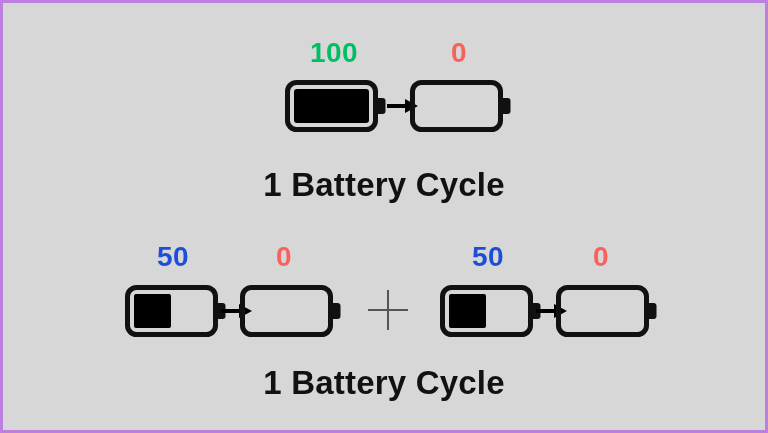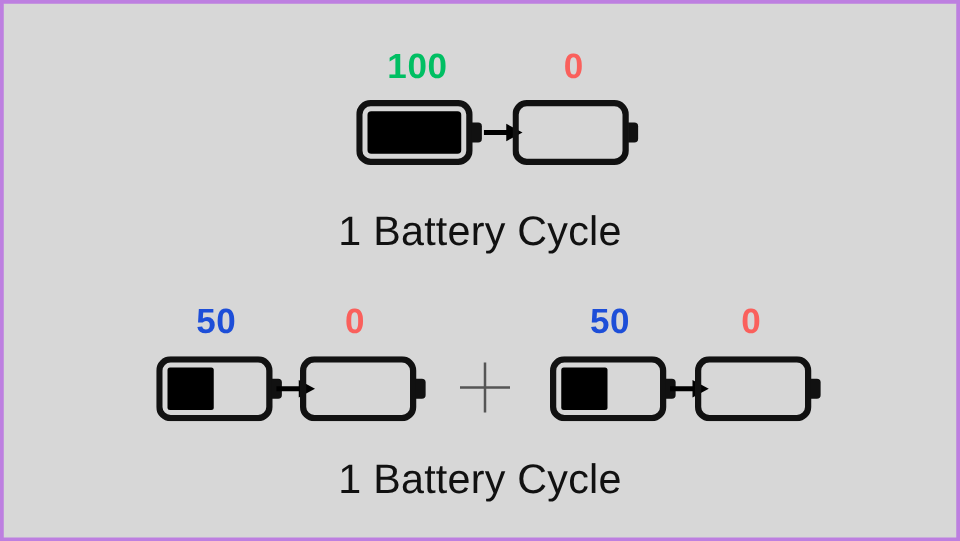--- a/index.html
+++ b/index.html
@@ -40,21 +40,21 @@
   .pct.green  { color: #00bf63; }
   .pct.red    { color: #fa605c; }
   .pct.orange { color: #1d4ed8; }
 
   .caption {
     position: absolute;
     left: 0;
     width: 100%;
     text-align: center;
     font-size: 33px;
-    font-weight: 400;
+    font-weight: 700;
     color: #111111;
     letter-spacing: 0.2px;
     line-height: 1;
     white-space: nowrap;
     font-family: "Liberation Sans", sans-serif;
   }
 
   
   .battery {
     position: absolute;

